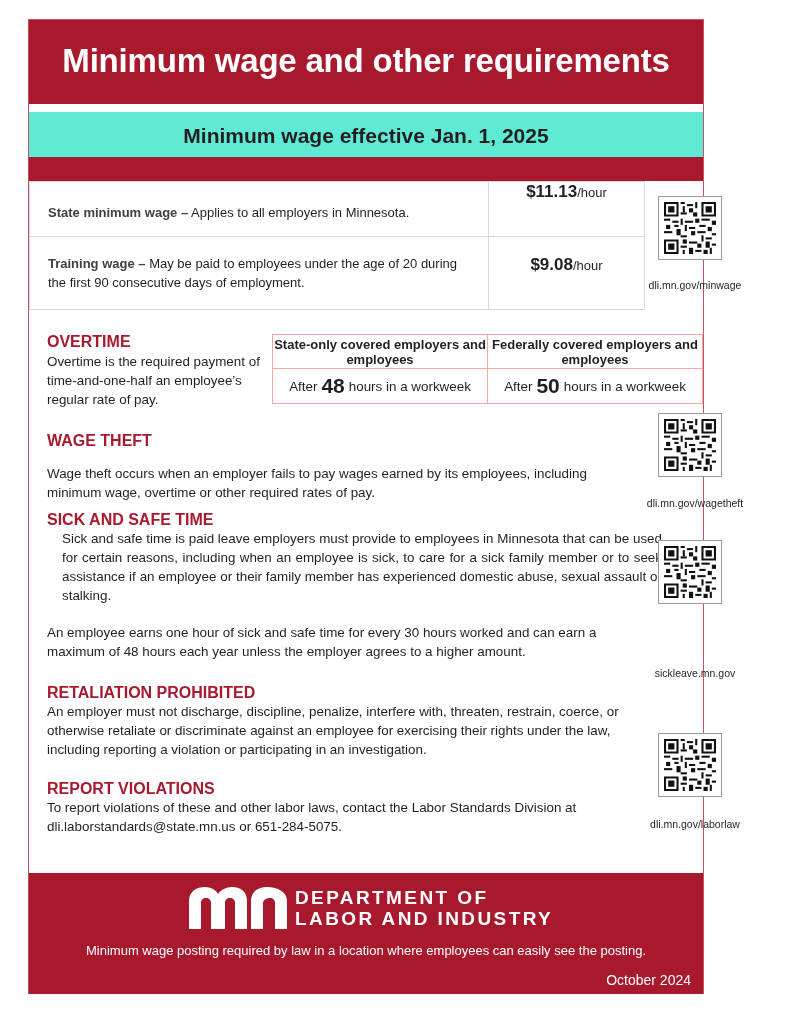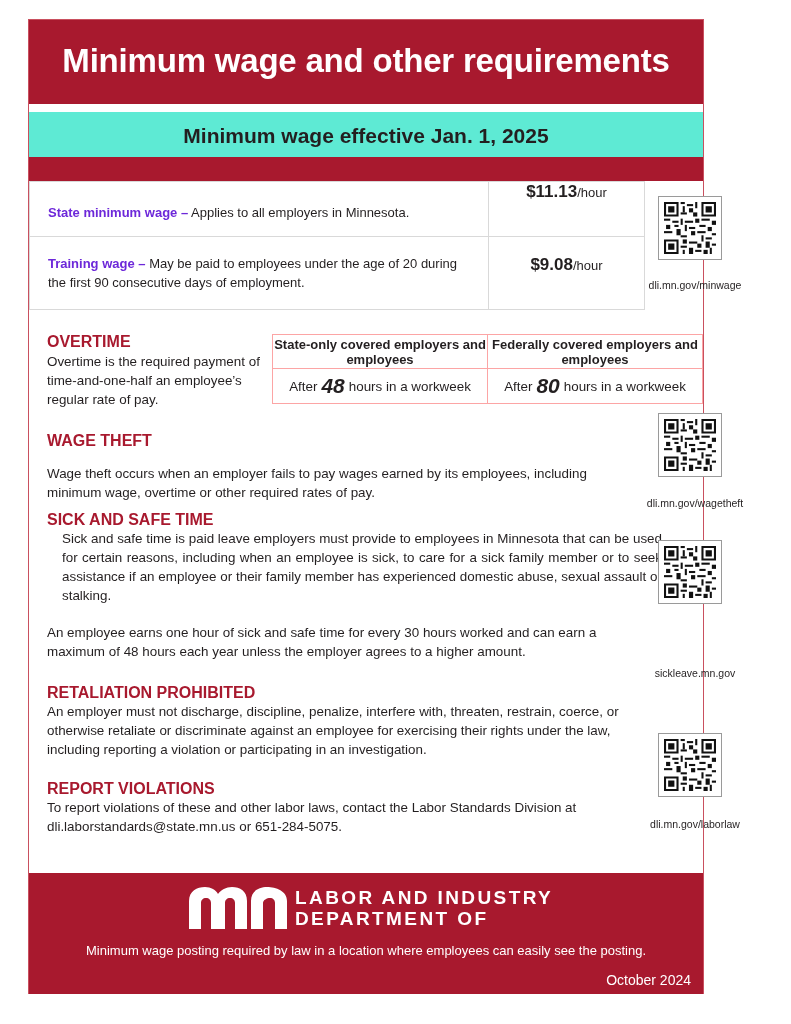--- a/index.html
+++ b/index.html
@@ -12,37 +12,37 @@
   .title { position: absolute; left: 0; width: 100%; top: 22px; text-align: center;
            color: #fff; font-weight: bold; font-size: 33px; letter-spacing: -0.2px; }
   .subtitle-band { position: absolute; left: 0; top: 92px; width: 100%; height: 50px; background:#5eead4; }
   .subtitle { position: absolute; left: 0; width: 100%; top: 12px; text-align: center;
               font-weight: bold; font-size: 21px; color: #231f20; }
   .red-strip { position: absolute; left: 0; top: 137px; width: 100%; height: 24px; }
 
   .wage-table { position: absolute; left: 0; top: 161px; border-collapse: collapse; }
   .wage-table td { border: 1px solid #d9d9d9; padding: 0; vertical-align: top; }
   .wlabel { width: 440px; font-size: 13px; line-height: 19px; padding-left: 18px !important; }
-  .wlabel .red-text { color: #6d28d9; font-weight: bold; }
+  .wlabel .red-text { color: #404040; font-weight: bold; }
   .wamt { width: 155px; text-align: center; font-size: 13px; }
   .wamt b { font-size: 17px; }
 
   .qr { position: absolute; width: 62px; height: 62px; border: 1px solid #9a9a9a; background: #fff; }
   .qr svg { position: absolute; left: 5px; top: 5px; width: 52px; height: 52px; }
   .qr-label { position: absolute; font-size: 10.5px; color: #231f20; text-align: center; width: 130px; }
 
   .h { position: absolute; color: #a8192e; font-weight: bold; font-size: 16px; letter-spacing: 0; }
   .p { position: absolute; font-size: 13.4px; line-height: 19px; color: #231f20; }
   .justify { text-align: justify; margin-left: 15px; }
 
   .ot-table { position: absolute; left: 243px; top: 314px; border-collapse: collapse; }
   .ot-table td { border: 1px solid #fca5a5; text-align: center; padding: 0; }
   .ot-head { height: 33px; font-weight: bold; font-size: 13px; line-height: 15px; width: 240px; }
   .ot-val { height: 34px; font-size: 13.4px; }
-  .ot-val b { font-size: 21px; vertical-align: -2px; margin: 0 4px; font-style: italic; }
+  .ot-val b { font-size: 21px; vertical-align: -2px; margin: 0 4px; }
 
   .footer { position: absolute; left: 0; top: 853px; width: 100%; height: 121px; }
   .logo { position: absolute; left: 160px; top: 14px; }
   .dept { position: absolute; left: 266px; top: 14px; color: #fff; font-weight: bold;
           font-size: 19px; letter-spacing: 2.4px; line-height: 21px; }
   .footnote { position: absolute; left: 0; width: 100%; top: 70px; text-align: center;
               color: #fff; font-size: 13px; }
   .date { position: absolute; right: 12px; top: 99px; color: #fff; font-size: 14px; }
 </style>
 </head>
@@ -101,21 +101,21 @@
     <tbody>
         <tr>
       <td class="ot-head">State-only covered employers and employees</td>
       <td class="ot-head">Federally covered employers and employees</td>
     </tr>
     <tr>
       <td class="ot-val">
         <span>After</span><b>48</b><span>hours in a workweek</span>
       </td>
       <td class="ot-val">
-        <span>After</span><b>80</b><span>hours in a workweek</span>
+        <span>After</span><b>50</b><span>hours in a workweek</span>
       </td>
     </tr>
   </tbody>
     </table>
 
   <div class="h" style="left:18px; top:412px;">WAGE THEFT</div>
   <div class="p" style="left:18px; top:444px; width:585px;">Wage theft occurs when an employer fails to pay wages earned by its employees, including minimum wage, overtime or other required rates of pay.</div>
   <div class="qr" style="left:629px; top:393px;">
     <svg viewBox="0 0 25 25">
         <use href="#qrpat"></use>
@@ -147,22 +147,22 @@
       </svg>
   </div>
   <div class="qr-label" style="left:601px; top:798px;">dli.mn.gov/laborlaw</div>
 
   <div class="footer red">
     <svg class="logo" width="98" height="42" viewBox="0 0 98 42">
       <path d="M0 42 V14 C0 4 8 0 16 0 C22 0 27 3 29 7 C32 3 37 0 43 0 C51 0 58 4 58 14 V42 H46 V16 C46 13 44 11 41 11 C38 11 36 13 36 16 V42 H22 V16 C22 13 20 11 17 11 C14 11 12 13 12 16 V42 Z" fill="#fff"></path>
       <path d="M62 42 V14 C62 4 70 0 78 0 C87 0 98 4 98 14 V42 H86 V16 C86 13 84 11 81 11 C78 11 74 13 74 16 V42 Z" fill="#fff"></path>
     </svg>
     <div class="dept">
+      <div>DEPARTMENT OF</div>
       <div>LABOR AND INDUSTRY</div>
-      <div>DEPARTMENT OF</div>
     </div>
     <div class="footnote">Minimum wage posting required by law in a location where employees can easily see the posting.</div>
     <div class="date">October 2024</div>
   </div>
 </div>
 
 <svg width="0" height="0" style="position:absolute" aria-hidden="true">
   <defs>
     <g id="qrpat" fill="#111">
       <path d="M0 0h7v7H0z M1 1v5h5V1z M2 2h3v3H2z" fill-rule="evenodd"></path>

